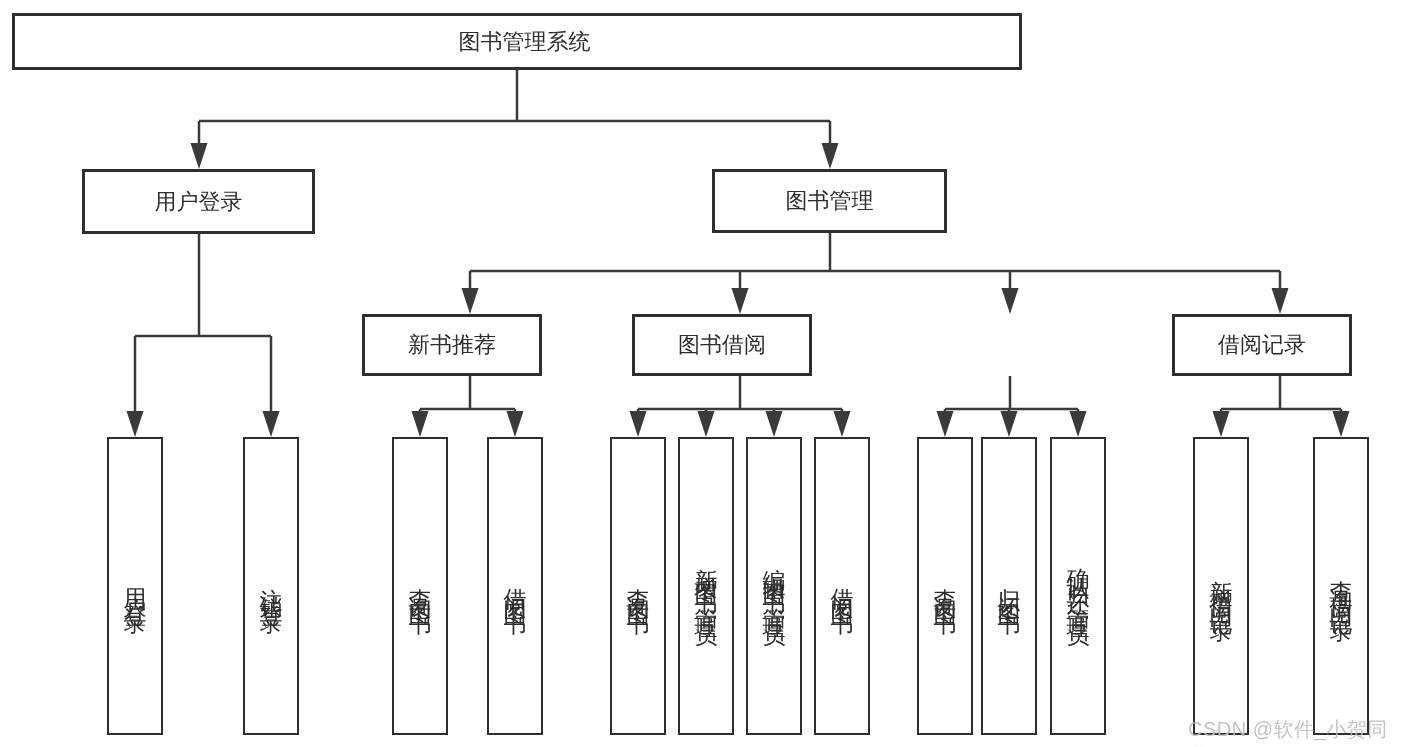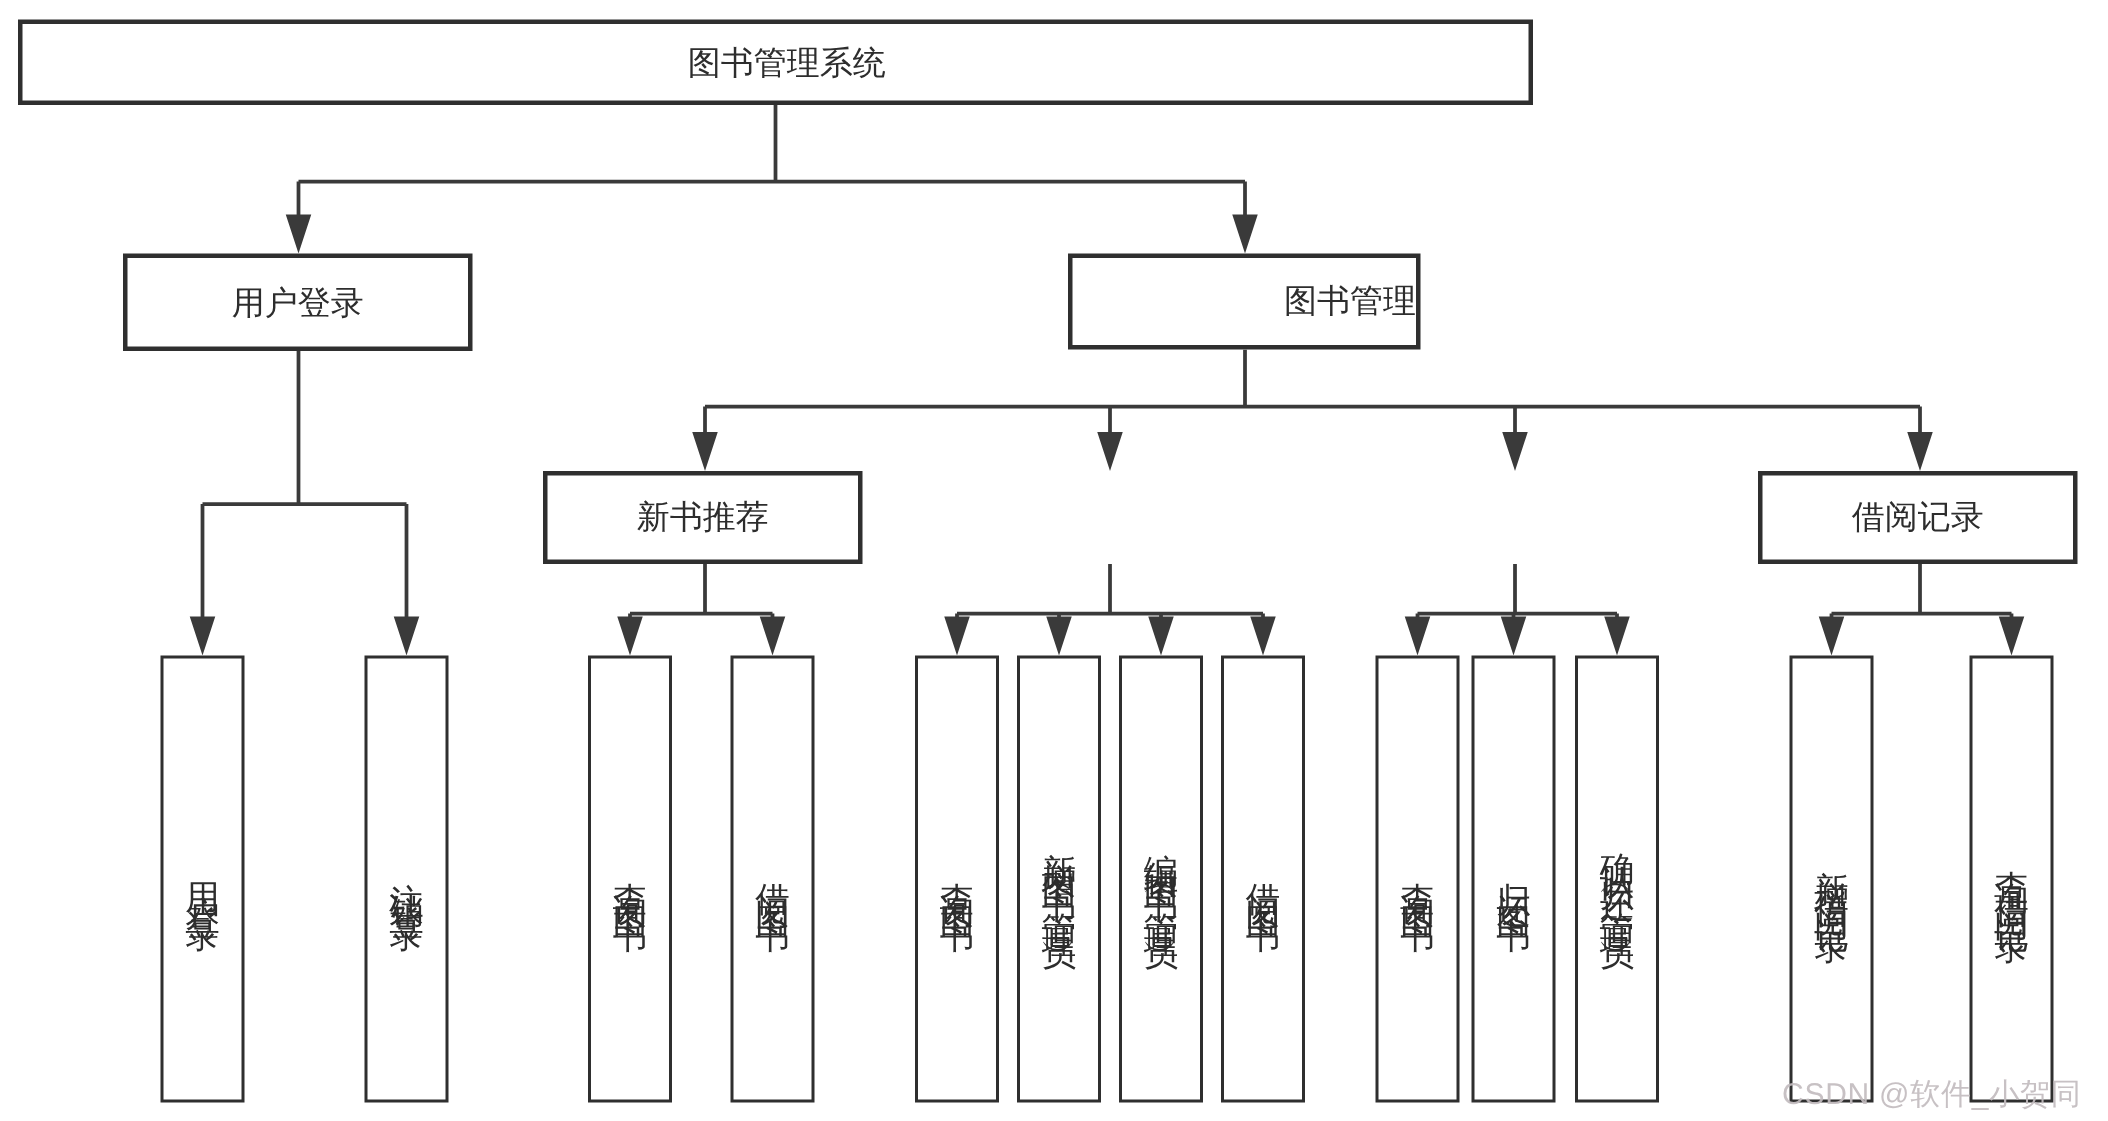--- a/index.html
+++ b/index.html
@@ -13,22 +13,22 @@
   .connectors .lines{stroke:var(--line);stroke-width:2.5;fill:none;}
   .connectors .arrows{fill:var(--line);stroke:none;}
   .box{
     position:absolute;background:#ffffff;border:3px solid var(--border);
     display:flex;align-items:center;justify-content:center;
     color:var(--text);z-index:1;box-sizing:border-box;
   }
   .root{left:12px;top:13px;width:1010px;height:57px;font-size:22px;padding-left:15px;}
   .branch{font-size:22px;}
   .b-user{left:82px;top:169px;width:233px;height:65px;}
-  .b-book{left:712px;top:169px;width:235px;height:64px;justify-content:flex-end;}
-  .b-l3{top:314px;width:213px;height:62px;}
+  .b-book{left:712px;top:169px;width:235px;height:64px;}
+  .b-l3{top:314px;width:180px;height:62px;}
   .b-rec{left:362px;} .b-bor{left:632px;} .b-cur{left:902px;} .b-his{left:1172px;}
   .leaf{top:437px;width:56px;height:298px;border-width:2.5px;font-size:23px;}
   .leaf span{
     writing-mode:vertical-rl;text-orientation:mixed;
     letter-spacing:8px;line-height:1;white-space:nowrap;
   }
   .l-a1{left:107px;} .l-a2{left:243px;}
   .l-b1{left:392px;} .l-b2{left:487px;}
   .l-c1{left:610px;} .l-c2{left:678px;} .l-c3{left:746px;} .l-c4{left:814px;}
   .l-d1{left:917px;} .l-d2{left:981px;} .l-d3{left:1050px;}
@@ -82,20 +82,23 @@
   <div class="box branch b-user">
     <span>用户登录</span>
   </div>
   <div class="box branch b-book">
     <span>图书管理</span>
   </div>
 
   <div class="box branch b-l3 b-rec">
     <span>新书推荐</span>
   </div>
+  <div class="box branch b-l3 b-bor">
+    <span>图书借阅</span>
+  </div>
   <div class="box branch b-l3 b-his">
     <span>借阅记录</span>
   </div>
 
   <div class="box leaf l-a1">
     <span>用户登录</span>
   </div>
   <div class="box leaf l-a2">
     <span>注销登录</span>
   </div>

